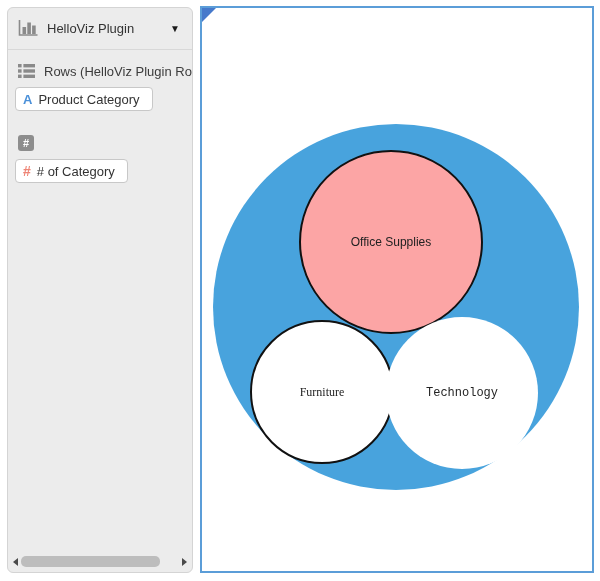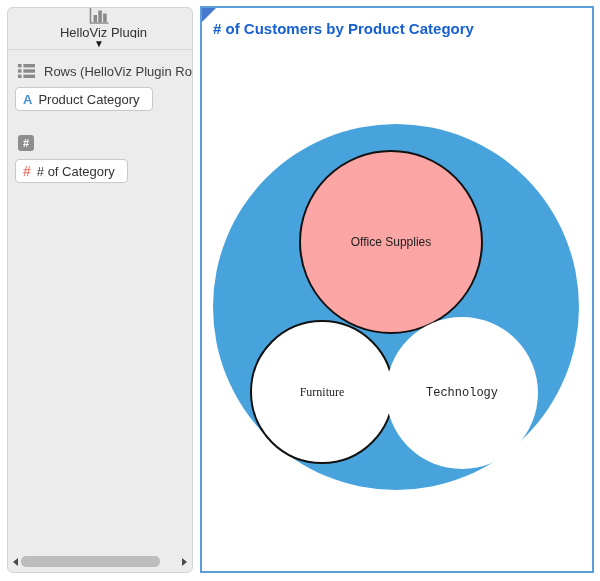--- a/index.html
+++ b/index.html
@@ -8,21 +8,21 @@
   .app { position: relative; width: 600px; height: 581px; background: #ffffff; overflow: hidden; }
 
   
   .sidebar {
     position: absolute; left: 7px; top: 7px; width: 186px; height: 566px;
     background: #ececec; border: 1px solid #d4d4d4; border-radius: 6px;
     overflow: hidden;
   }
   .sidebar-header {
     display: flex; align-items: center; height: 42px; padding: 0 12px 0 10px;
-    border-bottom: 1px solid #d8d8d8; cursor: pointer; flex-direction: column;
+    border-bottom: 1px solid #d8d8d8; cursor: pointer;
   }
   .sidebar-header .hdr-title { flex: 1; margin-left: 9px; font-size: 13px; color: #333; white-space: nowrap; overflow: hidden; }
   .caret { font-size: 10px; color: #1a1a1a; }
 
   .section-row { display: flex; align-items: center; margin-top: 13px; padding: 0 0 0 10px; white-space: nowrap; overflow: hidden; }
   .section-row .section-text { margin-left: 9px; font-size: 13px; color: #3c3c3c; }
 
   .pill {
     display: inline-flex; align-items: center; gap: 6px;
     margin: 8px 0 0 7px; height: 24px; padding: 0 12px 0 7px;
@@ -140,16 +140,15 @@
           <span class="bubble-label">Office Supplies</span>
         </div>
         <div class="bubble" style="left: 48px; top: 312px; height: 144px; width: 144px; background: rgb(255, 255, 255); border: 2px solid rgb(17, 17, 17); font-family: Liberation Serif, serif;">
           <span class="bubble-label">Furniture</span>
         </div>
         <div class="bubble" style="left: 184px; top: 309px; height: 152px; width: 152px; background: rgb(255, 255, 255); font-family: Liberation Mono, monospace;">
           <span class="bubble-label">Technology</span>
         </div>
       </div>
     <div class="corner-triangle"></div>
-    <div class="chart-title"># of Customers by Product Category</div>
   </div>
 
 </div>
 
 </body></html>

